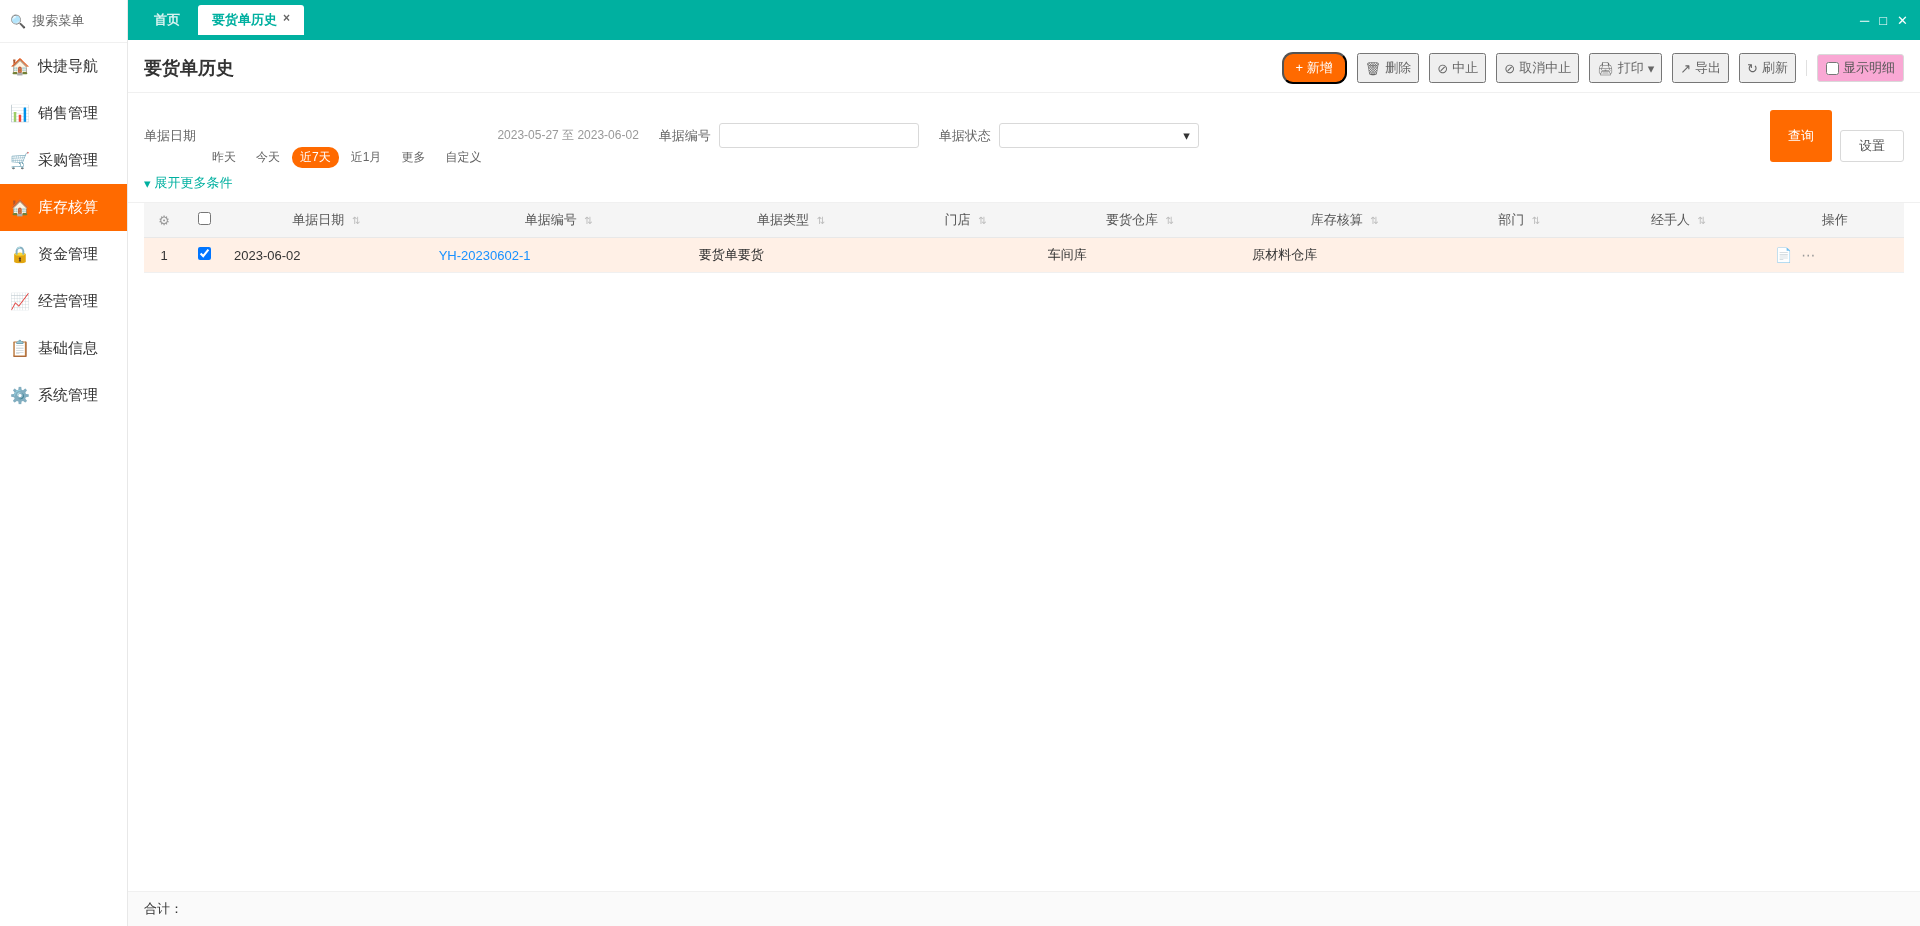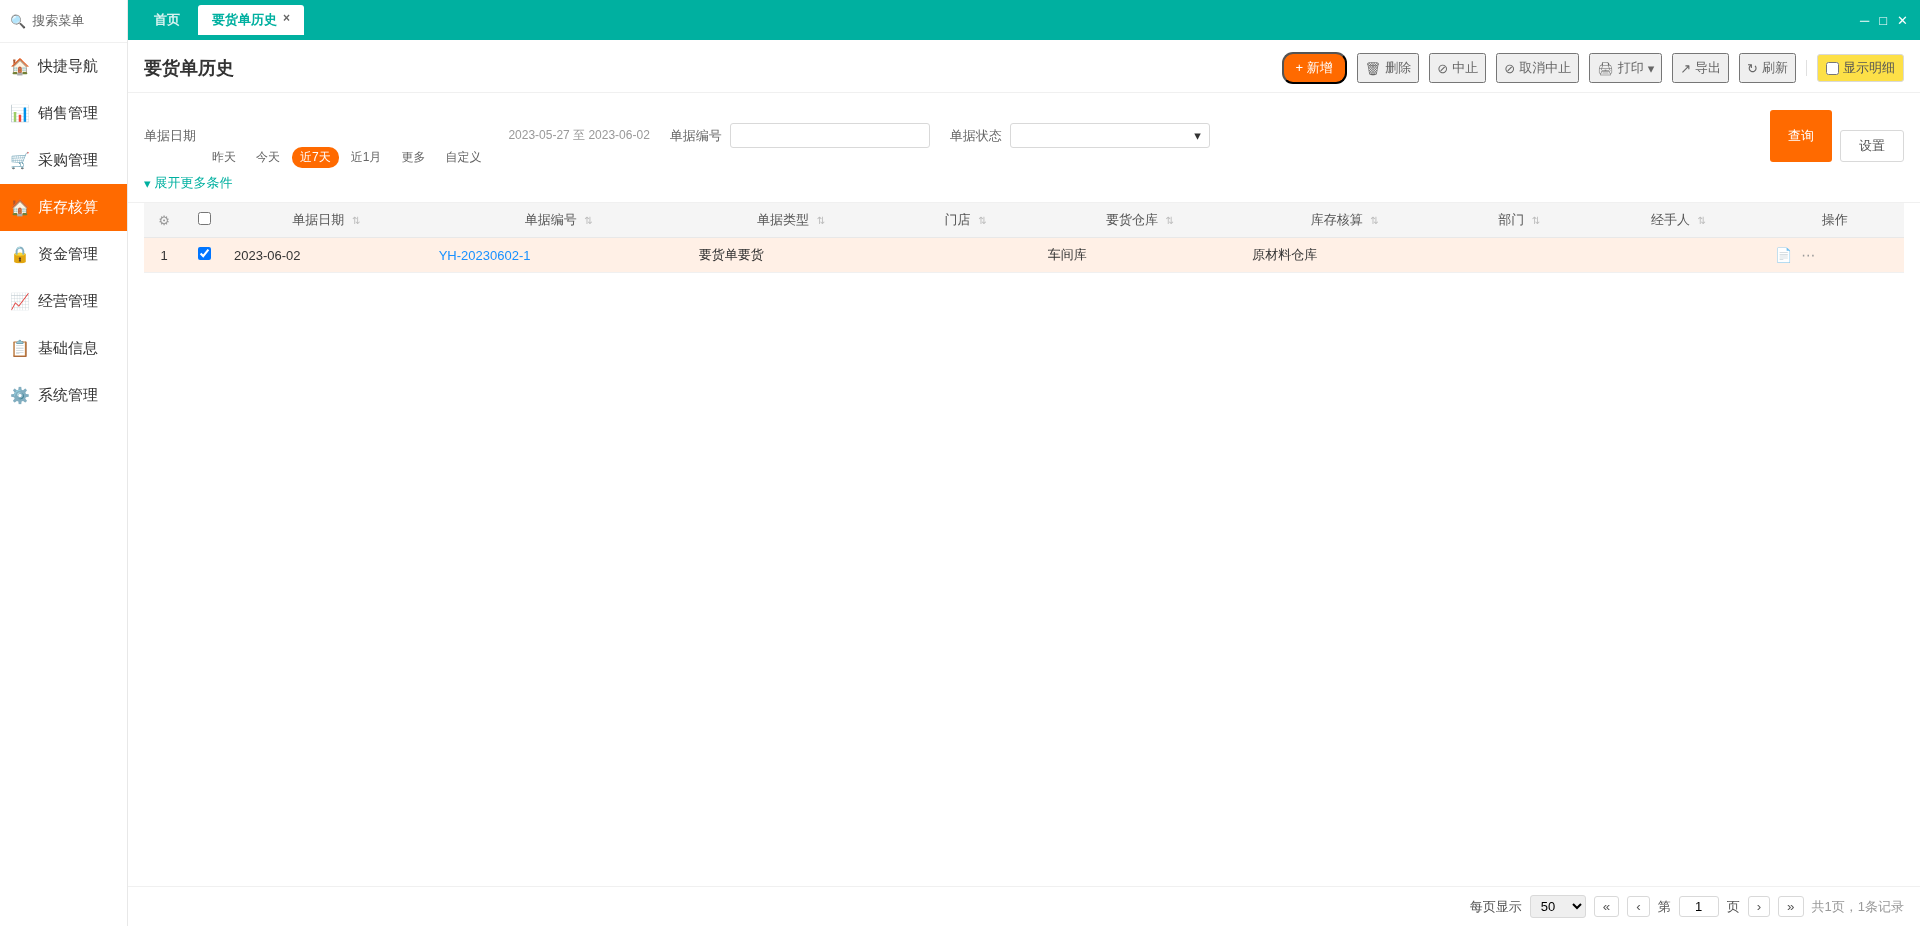--- a/index.html
+++ b/index.html
@@ -38,21 +38,21 @@
     .toolbar-divider { width: 1px; height: 16px; background: #e0e0e0; }
 
     
     .filter-area { padding: 10px 16px; border-bottom: 1px solid #f0f0f0; }
     .filter-row { display: flex; align-items: center; gap: 20px; flex-wrap: wrap; }
     .filter-item { display: flex; align-items: center; gap: 8px; }
     .filter-label { color: #666; font-size: 13px; white-space: nowrap; }
     .date-shortcuts { display: flex; align-items: center; gap: 4px; }
     .date-shortcut { padding: 2px 8px; border-radius: 10px; cursor: pointer; font-size: 12px; color: #666; margin-top: 44px; }
     .date-shortcut.active { background: #ff6a00; color: #fff; }
-    .date-range-text { color: #999; font-size: 12px; margin-left: 11px; }
+    .date-range-text { color: #999; font-size: 12px; margin-left: 0; }
     .filter-input { border: 1px solid #d9d9d9; border-radius: 3px; padding: 4px 8px; font-size: 13px; width: 200px; outline: none; }
     .filter-select { border: 1px solid #d9d9d9; border-radius: 3px; padding: 4px 8px; font-size: 13px; min-width: 180px; display: flex; align-items: center; justify-content: space-between; cursor: pointer; }
     .expand-btn { display: flex; align-items: center; gap: 4px; color: #00b0a0; font-size: 13px; cursor: pointer; margin-top: 6px; }
 
     
     .table-area { flex: 1; overflow: auto; padding: 0 16px; }
     table { width: 100%; border-collapse: collapse; font-size: 13px; }
     thead tr { background: #f5f5f5; }
     thead th { padding: 8px 10px; text-align: center; color: #555; font-weight: normal; border-bottom: 1px solid #e8e8e8; white-space: nowrap; position: relative; }
     thead th .sort-icon { color: #bbb; font-size: 10px; margin-left: 4px; }
@@ -72,21 +72,21 @@
     
     .pagination { display: flex; align-items: center; justify-content: flex-end; padding: 8px 16px; border-top: 1px solid #f0f0f0; gap: 8px; font-size: 13px; color: #555; }
     .page-size-select { border: 1px solid #d9d9d9; border-radius: 3px; padding: 2px 6px; font-size: 13px; }
     .page-btn { padding: 2px 8px; border: 1px solid #d9d9d9; border-radius: 3px; background: #fff; cursor: pointer; color: #555; }
     .page-input { border: 1px solid #d9d9d9; border-radius: 3px; padding: 2px 6px; font-size: 13px; width: 40px; text-align: center; }
     .page-info { color: #999; }
 
     
     input[type="checkbox"] { cursor: pointer; }
 
-    .display-detail-btn { border: 1px solid #d9d9d9; border-radius: 3px; padding: 4px 8px; font-size: 13px; background: #fde047; cursor: pointer; color: #555; display: flex; align-items: center; gap: 4px; }
+    .display-detail-btn { border: 1px solid #d9d9d9; border-radius: 3px; padding: 4px 8px; font-size: 13px; background: #f9a8d4; cursor: pointer; color: #555; display: flex; align-items: center; gap: 4px; }
   </style>
 </head>
 <body>
 
 <div class="sidebar">
   <div class="sidebar-search">
     <span>🔍</span>
     <span>搜索菜单</span>
   </div>
   <div class="sidebar-item">
@@ -283,31 +283,20 @@
         <div class="op-icons">
           <span class="op-icon">📄</span>
           <span class="op-icon">⋯</span>
         </div>
       </td>
     </tr>
           </tbody>
       </table>
     </div>
 
-
-    <div class="pagination">
-      <span>每页显示</span>
-      <select class="page-size-select">
-        <option>50</option>
-        <option>100</option>
-        <option>200</option>
-      </select>
-      <button class="page-btn">«</button>
-      <button class="page-btn">‹</button>
-      <span>第</span>
-      <input class="page-input" type="text" value="1" style="">
-      <span>页</span>
-      <button class="page-btn">›</button>
-      <button class="page-btn">»</button>
-      <span class="page-info">共1页，1条记录</span>
-    </div>
+    <div class="table-footer">
+      <div class="footer-total">
+        <span>合计：</span>
+      </div>
+    </div>
+
   </div>
 </div>
 
 </body></html>

